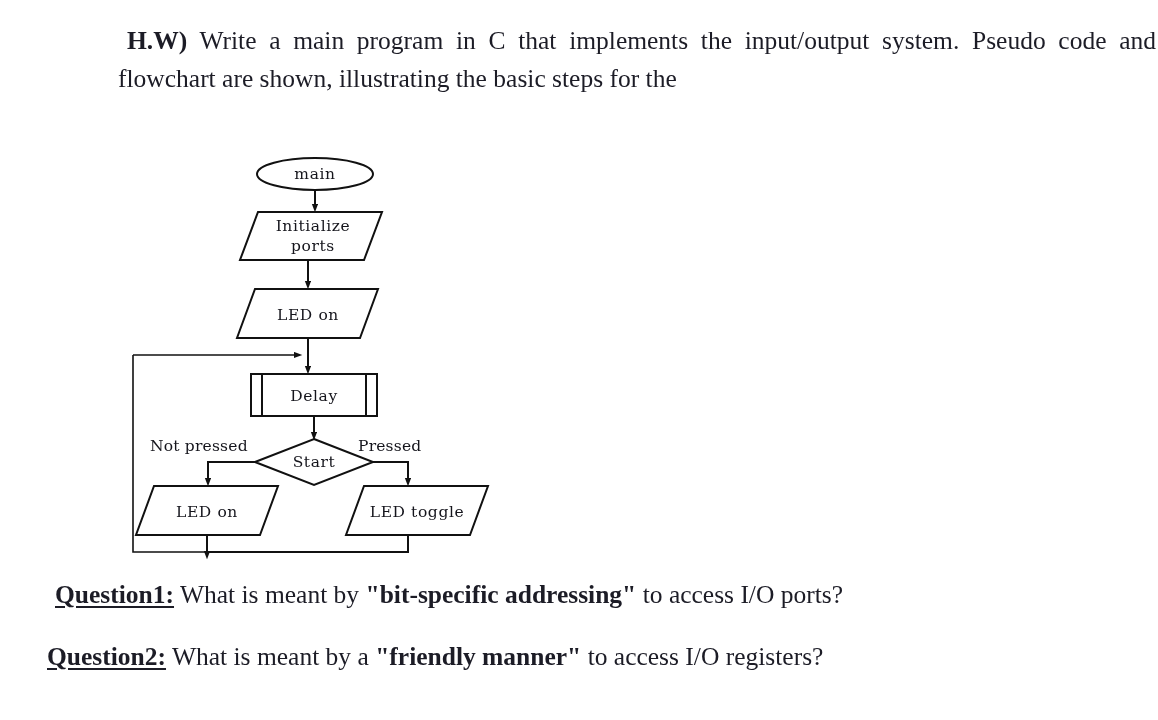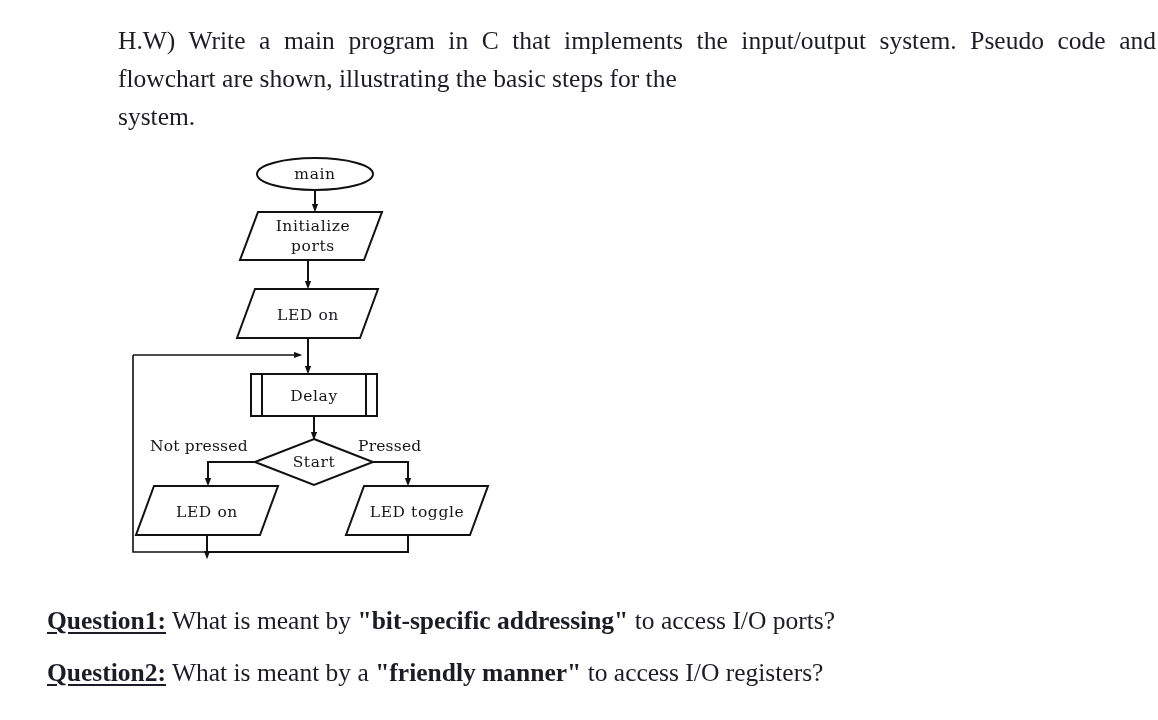--- a/index.html
+++ b/index.html
@@ -22,21 +22,22 @@
     left: 118px;
     top: 22px;
     width: 1038px;
     font-size: 25.5px;
     line-height: 38px;
     text-align: justify;
     text-justify: inter-word;
     color: #1c1c26;
   }
   #intro-paragraph .hw-label {
-    font-weight: normal;
+    font-weight: bold;
+    margin-left: 9px;
   }
   #intro-paragraph .lastline {
     text-align: left;
   }
 
   
   #flowchart-figure {
     position: absolute;
     left: 110px;
     top: 142px;
@@ -81,37 +82,36 @@
 
   
   .question-line {
     position: absolute;
     left: 47px;
     font-size: 25.5px;
     line-height: 34px;
     color: #1c1c26;
     white-space: nowrap;
   }
-  #question-1 { top: 604px; }
-  #question-2 { top: 656px; font-family: Liberation Serif, serif; }
+  #question-1 { top: 578px; margin-left: 8px; }
+  #question-2 { top: 640px; font-family: Liberation Serif, serif; }
   .q-label {
     font-weight: bold;
     text-decoration: underline;
     text-underline-offset: 3px;
   }
   .q-quoted {
     font-weight: bold;
   }
 </style>
 </head>
 <body>
 
 <div id="intro-paragraph">
   <span class="hw-label">H.W)</span><span> Write a main program in C that implements the input/output system. Pseudo code and flowchart are shown, illustrating the basic steps for the</span>
-  <div class="lastline">system.</div>
 </div>
 
 <div id="flowchart-figure">
   <svg id="flowchart-svg" width="440" height="420" viewBox="0 0 440 420">
 
     <defs>
       <marker id="ah" markerWidth="9" markerHeight="9" refX="4.2" refY="3.2" orient="auto" markerUnits="userSpaceOnUse">
         <path d="M0,0 L8.5,3.2 L0,6.4 z" class="fc-arrowhead"></path>
       </marker>
     </defs>

